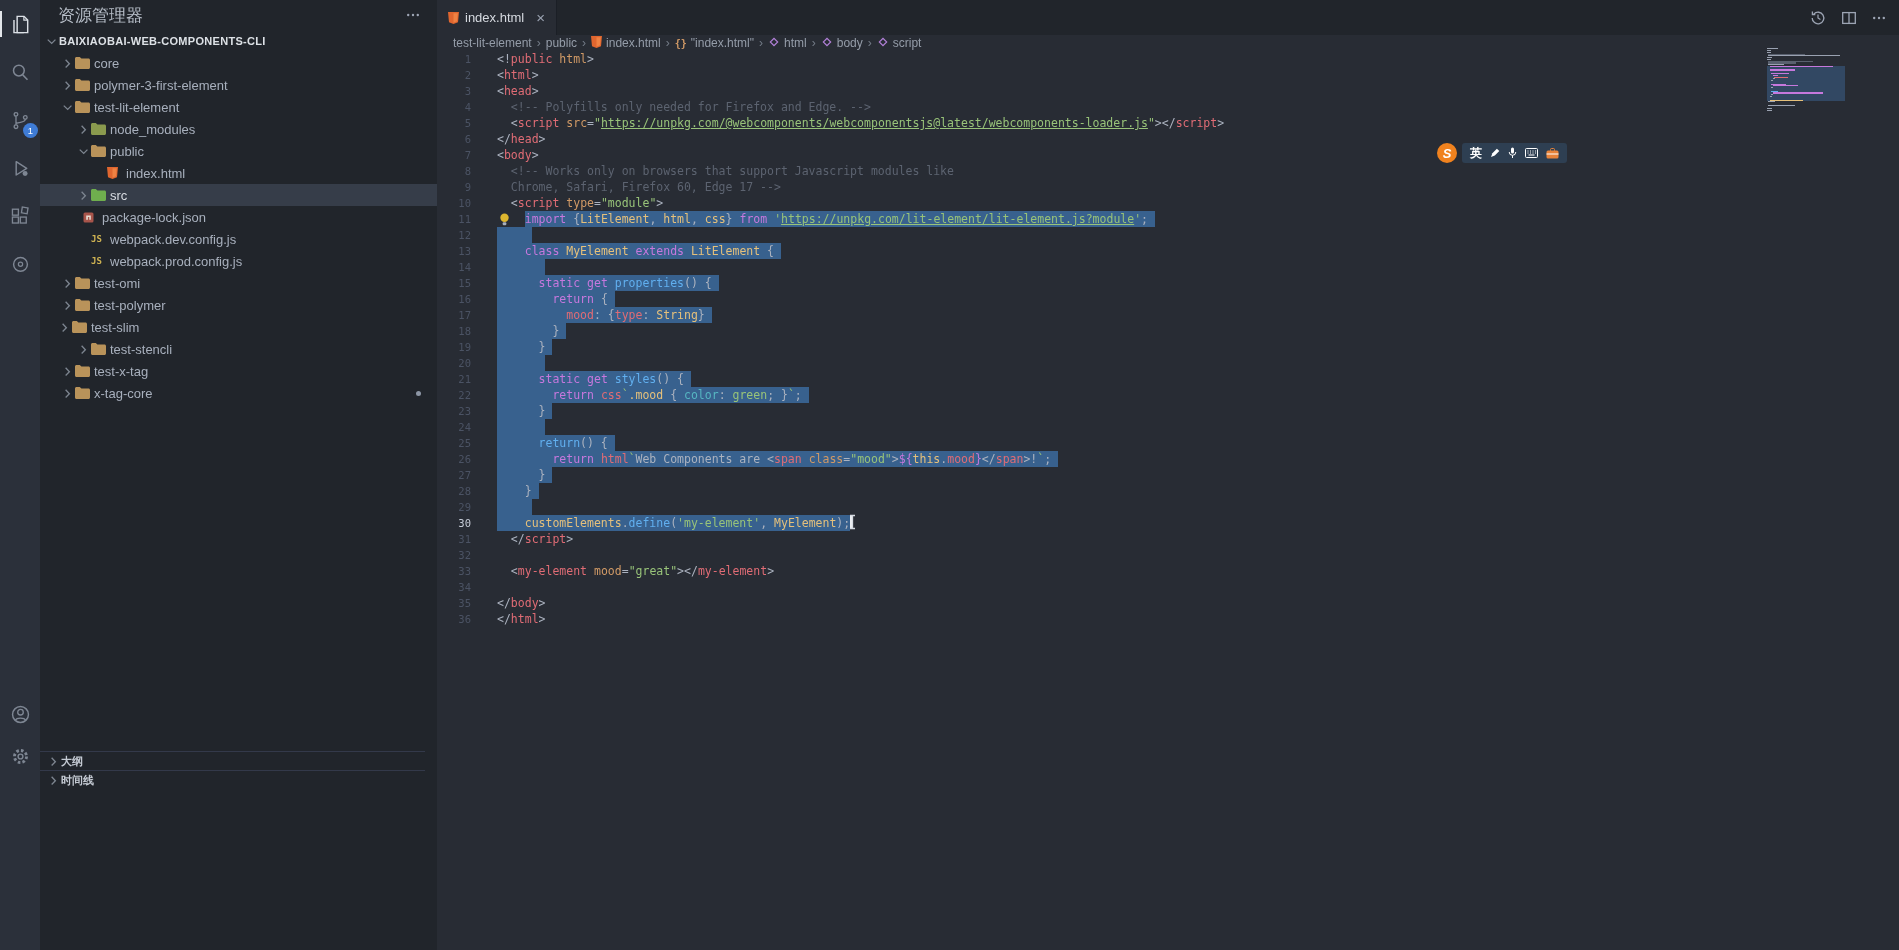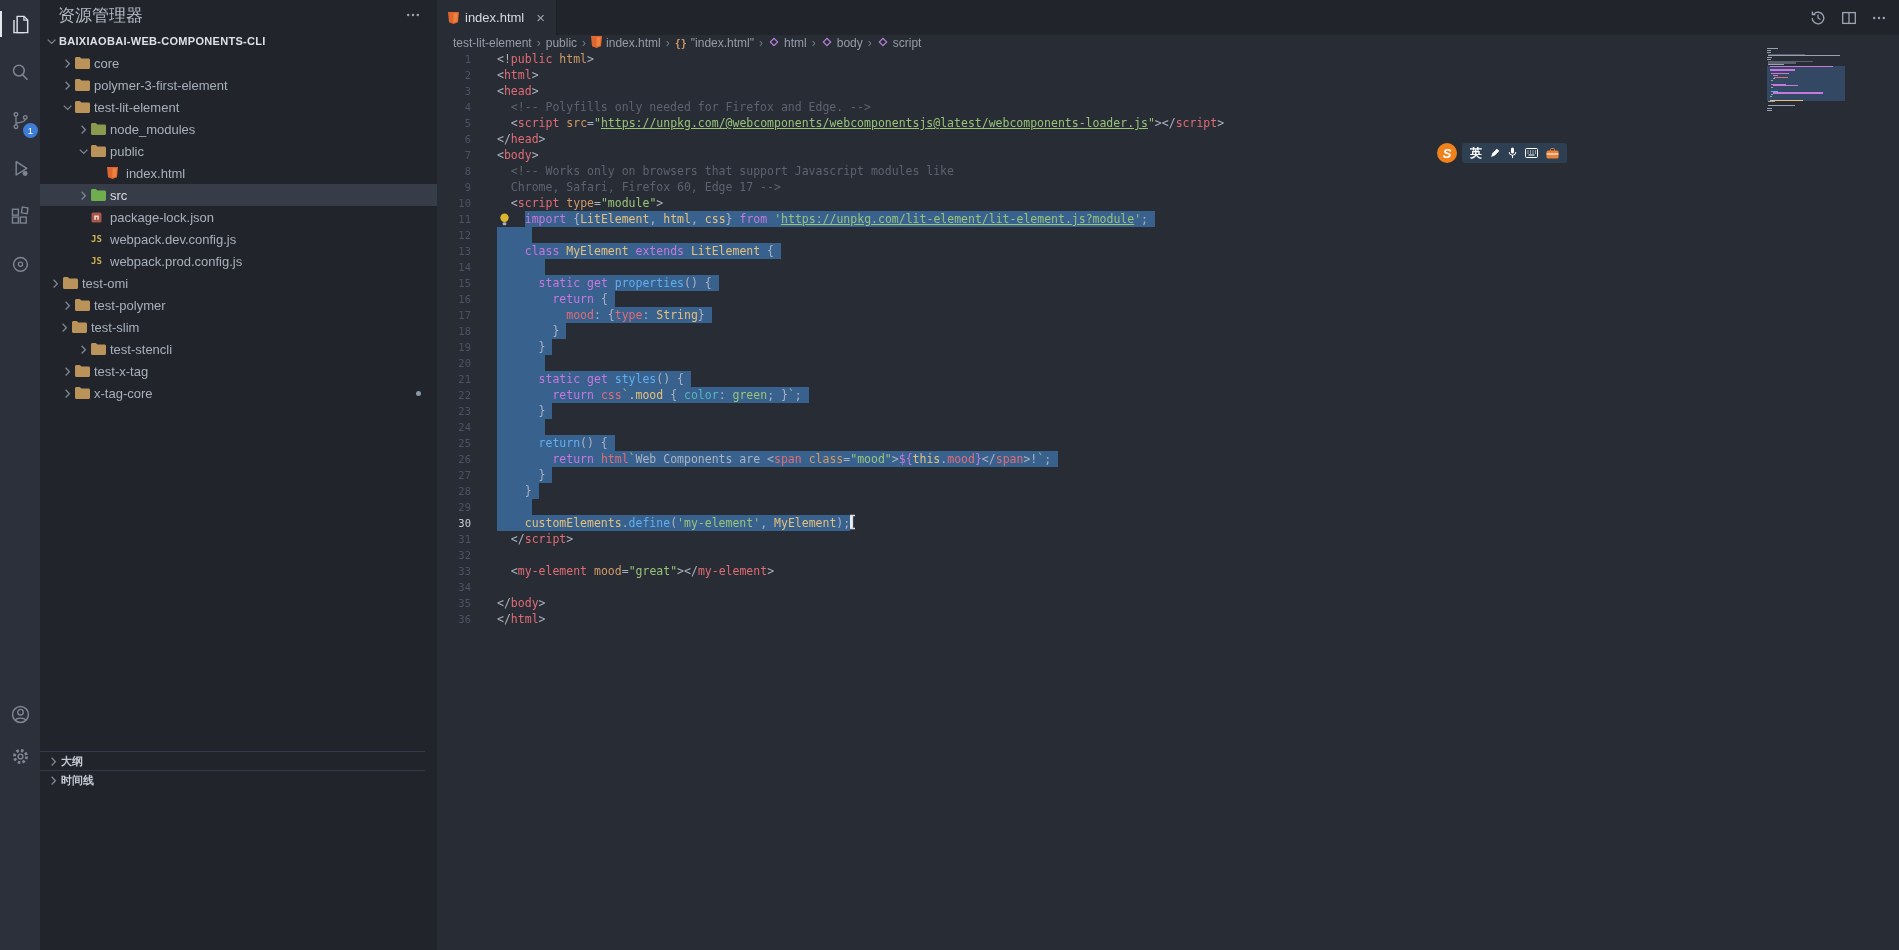--- a/index.html
+++ b/index.html
@@ -232,21 +232,21 @@
             <path d="M6 4l4 4.2-4 4" stroke="#7d8590" stroke-width="1.4" fill="none"></path>
           </svg>
         </span>
         <span class="ticon">
           <svg width="15" height="12" viewBox="0 0 15 12">
             <path d="M0 1.5C0 .7.7 0 1.5 0h3.3l1.6 1.6h7.1c.8 0 1.5.7 1.5 1.5v7.4c0 .8-.7 1.5-1.5 1.5h-12C.7 12 0 11.3 0 10.5z" fill="#6fae4e"></path>
           </svg>
         </span>
         <span class="tlabel">src</span>
       </div>
-      <div class="trow" style="padding-left: 36px;">
+      <div class="trow" style="padding-left: 28px;">
         <span class="chev"></span>
         <span class="ticon">
           <svg width="11" height="11" viewBox="0 0 11 11">
             <rect x=".5" y=".5" width="10" height="10" rx="1.5" fill="#a8554b"></rect>
             <path d="M3.2 7.8V3.4h4.6v4.4H6.3V4.9H4.9v2.9z" fill="#e6ddd2"></path>
           </svg>
         </span>
         <span class="tlabel">package-lock.json</span>
       </div>
       <div class="trow" style="padding-left: 36px;">
@@ -256,21 +256,21 @@
         </span>
         <span class="tlabel">webpack.dev.config.js</span>
       </div>
       <div class="trow" style="padding-left: 36px;">
         <span class="chev"></span>
         <span class="ticon">
           <span class="jsbadge">JS</span>
         </span>
         <span class="tlabel">webpack.prod.config.js</span>
       </div>
-      <div class="trow" style="padding-left: 8px;">
+      <div class="trow" style="padding-left: 20px;">
         <span class="chev">
           <svg width="15" height="15" viewBox="0 0 16 16">
             <path d="M6 4l4 4.2-4 4" stroke="#7d8590" stroke-width="1.4" fill="none"></path>
           </svg>
         </span>
         <span class="ticon">
           <svg width="15" height="12" viewBox="0 0 15 12">
             <path d="M0 1.5C0 .7.7 0 1.5 0h3.3l1.6 1.6h7.1c.8 0 1.5.7 1.5 1.5v7.4c0 .8-.7 1.5-1.5 1.5h-12C.7 12 0 11.3 0 10.5z" fill="#b9935a"></path>
           </svg>
         </span>

